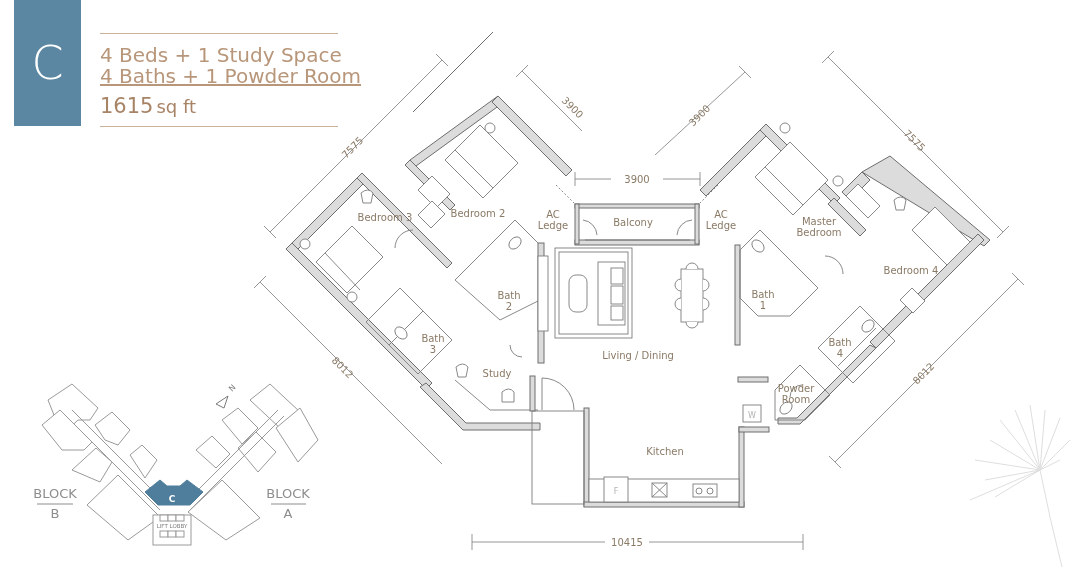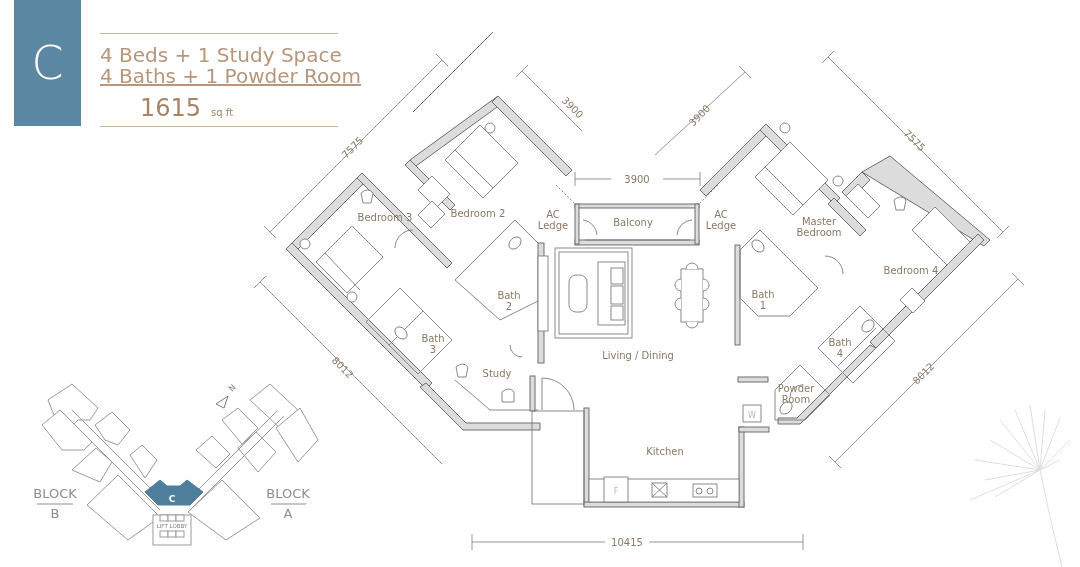--- a/index.html
+++ b/index.html
@@ -1,22 +1,22 @@
 <!DOCTYPE html>
 <html><head>
 <meta charset="utf-8">
 <style>
   html, body { margin:0; padding:0; background:#ffffff; }
   body { width:1080px; height:567px; position:relative; overflow:hidden; font-family:"DejaVu Sans", sans-serif; }
   .unit-badge { position:absolute; left:14px; top:0; width:67px; height:126px; background:#5b87a3; color:#fff; display:flex; align-items:center; justify-content:center; font-size:46px; font-family:"DejaVu Sans", sans-serif; font-weight:300; }
   .info-rule { position:absolute; left:100px; width:238px; height:1px; background:#cdb29a; }
   .info-line { position:absolute; left:100px; color:#b8967a; font-size:20px; line-height:18px; font-family:"DejaVu Sans", sans-serif; }
   .info-area { position:absolute; left:100px; top:94px; color:#a88466; font-family:"DejaVu Sans", sans-serif; }
-  .info-area .num { font-size:24px;margin-left:40px; }
-  .info-area .unit { font-size:10px; margin-left:10px; }
+  .info-area .num { font-size:21px; }
+  .info-area .unit { font-size:18px; margin-left:3px; }
   svg { position:absolute; left:0; top:0; }
   .room-label { font-family:"DejaVu Sans", sans-serif; font-size:10px; fill:#8a7a66; text-anchor:middle; }
   .dim-label { font-family:"DejaVu Sans", sans-serif; font-size:10px; fill:#8a7a66; text-anchor:middle; }
   .block-label { font-family:"DejaVu Sans", sans-serif; font-size:13px; fill:#8d8d8d; text-anchor:middle; }
   .wall { fill:#dcdcdc; stroke:#6e6e6e; stroke-width:1; }
   .thin { fill:none; stroke:#7c7c7c; stroke-width:0.9; }
   .furn { fill:#fff; stroke:#7c7c7c; stroke-width:0.9; }
   .dim { stroke:#7c7c7c; stroke-width:0.8; fill:none; }
   .site { fill:#fff; stroke:#9a9a9a; stroke-width:1; }
 </style>

